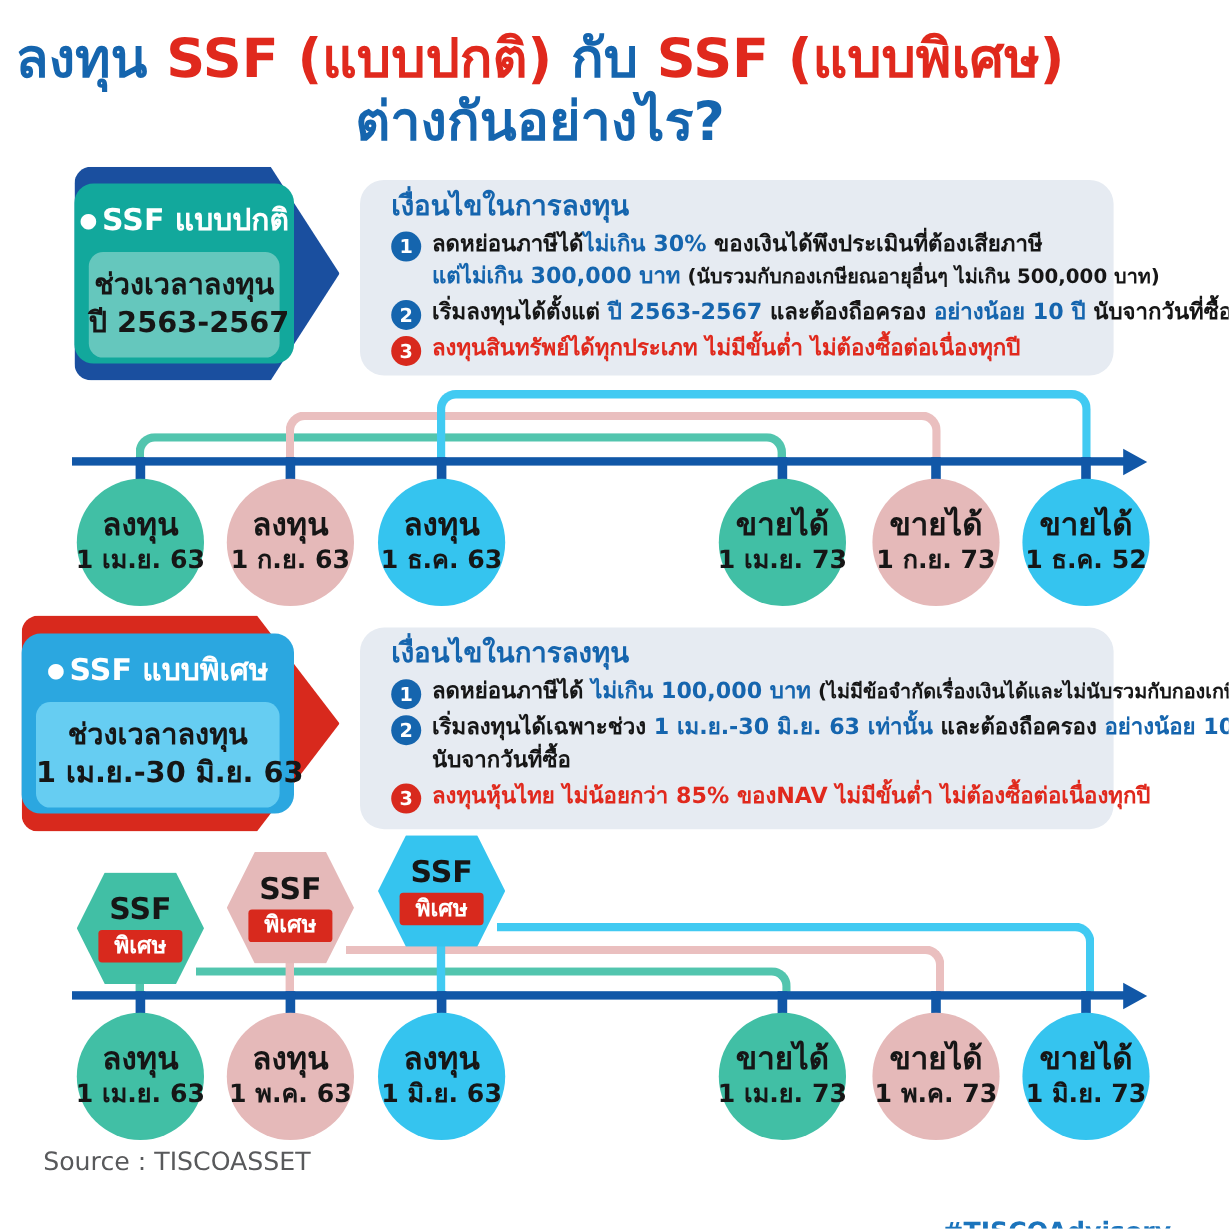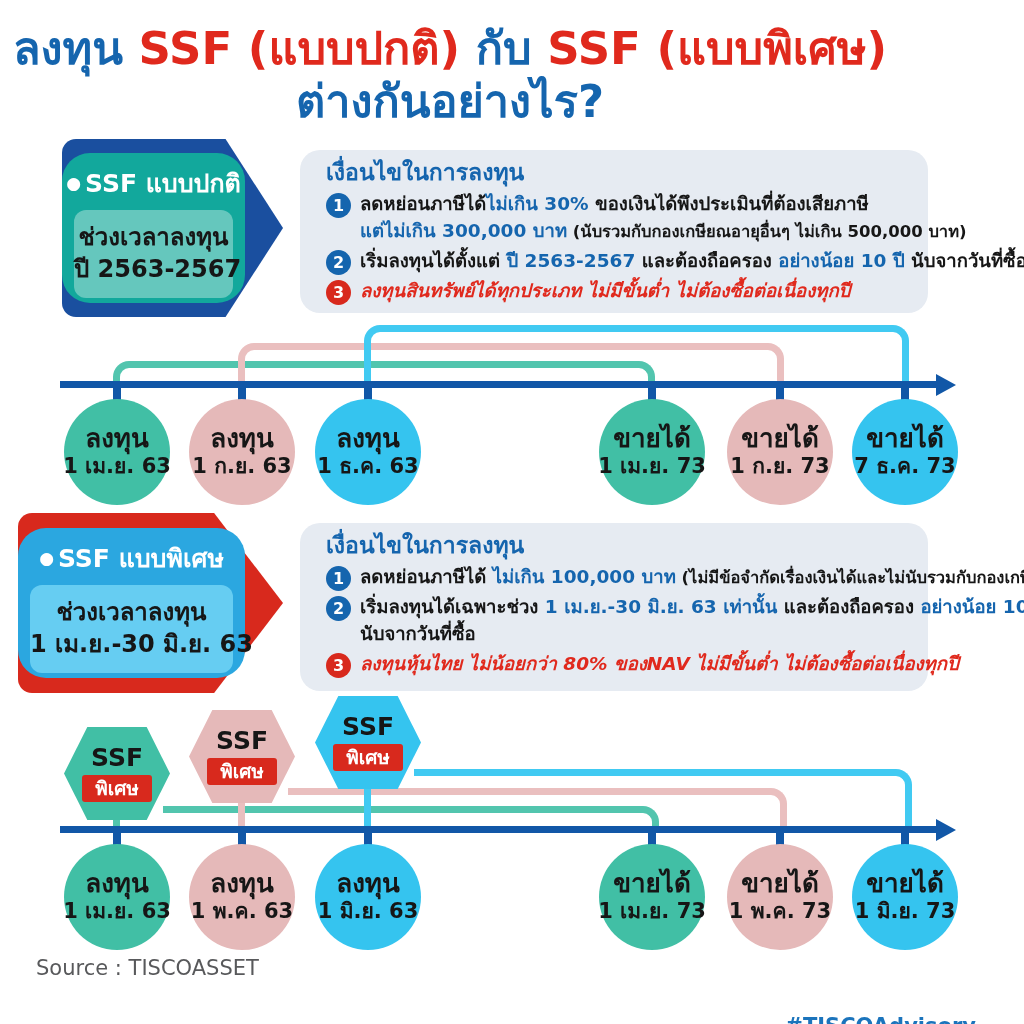--- a/index.html
+++ b/index.html
@@ -13,42 +13,42 @@
   .stage{position:relative;width:1024px;height:1024px;background:#fff;overflow:hidden;
          font-family:"DejaVu Sans","Liberation Sans",sans-serif;}
   
   .title{position:absolute;top:22px;left:0;width:900px;text-align:center;
          font-weight:bold;font-size:45px;line-height:1.18;}
   .t-blue{color:var(--accent-blue);} .t-red{color:var(--accent-red);}
   
   .chev{position:absolute;clip-path:polygon(0 0,74% 0,100% 50%,74% 100%,0 100%);border-radius:14px;}
   .chev1{left:62px;top:139px;width:221px;height:178px;background:var(--navy);}
   .chev2{left:18px;top:513px;width:265px;height:180px;background:var(--red-chev);}
-  .labelbox{position:absolute;border-radius:28px;z-index:2;display:flex;flex-direction:column;align-items:center;}
+  .labelbox{position:absolute;border-radius:16px;z-index:2;display:flex;flex-direction:column;align-items:center;}
   .box1{left:62px;top:153px;width:183px;height:150px;background:var(--teal-dark);}
   .box2{left:18px;top:528px;width:227px;height:150px;background:var(--blue-box);}
   .boxlabel{margin-top:10px;color:#fff;font-weight:bold;font-size:25px;white-space:nowrap;}
   .bullet{font-size:17px;vertical-align:3px;margin-right:4px;}
   .innerbox{margin-top:7px;border-radius:12px;color:var(--ink);font-weight:bold;font-size:24px;
             line-height:1.32;text-align:center;display:flex;flex-direction:column;justify-content:center;
             white-space:nowrap;}
   .inner1{width:159px;height:88px;background:var(--teal-light);}
   .inner2{width:203px;height:88px;background:var(--blue-light);}
   
   .panel{position:absolute;left:300px;width:628px;background:var(--panel);border-radius:20px;
          box-sizing:border-box;padding:8px 10px 0 26px;}
   .panel1{top:150px;height:163px;} .panel2{top:523px;height:168px;}
   .panel-title{color:var(--accent-blue);font-weight:bold;font-size:23px;line-height:1.3;}
   .cond{display:flex;gap:9px;margin-top:3px;}
   .num{flex:0 0 auto;width:25px;height:25px;border-radius:50%;background:var(--accent-blue);color:#fff;
        font-size:16px;font-weight:bold;display:flex;align-items:center;justify-content:center;margin-top:2px;}
   .num.nred{background:var(--red-chev);}
   .cond-text{font-weight:bold;font-size:18.5px;line-height:1.45;color:var(--ink);}
   .cond-text .line{white-space:nowrap;}
-  .hl{color:var(--accent-blue);} .rtx{color:var(--accent-red);font-style:italic;} .paren{font-size:16.5px;}
+  .hl{color:var(--accent-blue);} .rtx{color:var(--accent-red);} .paren{font-size:16.5px;}
   
   .arc{position:absolute;box-sizing:border-box;background:transparent;border-style:solid;z-index:1;}
   .arc-up{border-width:7px 7px 0 7px;border-radius:16px 16px 0 0;}
   .arc-right{border-width:7px 7px 0 0;border-radius:0 16px 0 0;}
   .tl-line{position:absolute;height:7px;background:var(--navy-line);z-index:2;}
   .arrowhead{position:absolute;width:0;height:0;border-top:11px solid transparent;
              border-bottom:11px solid transparent;border-left:20px solid var(--navy-line);z-index:2;}
   .tick{position:absolute;width:8px;background:var(--navy-line);z-index:2;}
   .stem{position:absolute;width:7px;z-index:1;}
   .circle{position:absolute;width:106px;height:106px;border-radius:50%;z-index:3;color:var(--ink);
@@ -132,21 +132,21 @@
   <div class="circle c-teal" style="left:599px;top:399px;">
     <div class="l1">ขายได้</div>
     <div class="l2">1 เม.ย. 73</div>
   </div>
   <div class="circle c-pink" style="left:727px;top:399px;">
     <div class="l1">ขายได้</div>
     <div class="l2">1 ก.ย. 73</div>
   </div>
   <div class="circle c-cyan" style="left:852px;top:399px;">
     <div class="l1">ขายได้</div>
-    <div class="l2">7 ธ.ค. 73</div>
+    <div class="l2">1 ธ.ค. 52</div>
   </div>
 
   <div class="chev chev2"></div>
   <div class="labelbox box2">
     <div class="boxlabel"><span class="bullet">●</span><span>SSF แบบพิเศษ</span></div>
     <div class="innerbox inner2">
       <div>ช่วงเวลาลงทุน</div>
       <div>1 เม.ย.-30 มิ.ย. 63</div>
     </div>
   </div>
@@ -161,21 +161,21 @@
     <div class="cond">
       <span class="num">2</span>
       <div class="cond-text">
         <div class="line"><span>เริ่มลงทุนได้เฉพาะช่วง </span><span class="hl">1 เม.ย.-30 มิ.ย. 63 เท่านั้น</span><span> และต้องถือครอง </span><span class="hl">อย่างน้อย 10 ปี</span></div>
         <div class="line">นับจากวันที่ซื้อ</div>
       </div>
     </div>
     <div class="cond">
       <span class="num nred">3</span>
       <div class="cond-text">
-        <div class="line rtx">ลงทุนหุ้นไทย ไม่น้อยกว่า 80% ของNAV ไม่มีขั้นต่ำ ไม่ต้องซื้อต่อเนื่องทุกปี</div>
+        <div class="line rtx">ลงทุนหุ้นไทย ไม่น้อยกว่า 85% ของNAV ไม่มีขั้นต่ำ ไม่ต้องซื้อต่อเนื่องทุกปี</div>
       </div>
     </div>
   </div>
 
   <div class="arc arc-right" style="left:163px;top:806px;width:496px;height:22px;border-color:var(--teal-line);"></div>
   <div class="arc arc-right" style="left:288px;top:788px;width:499px;height:40px;border-color:var(--pink-line);"></div>
   <div class="arc arc-right" style="left:414px;top:769px;width:498px;height:59px;border-color:var(--cyan-line);"></div>
   <div class="stem" style="left:113px;top:815px;height:13px;background:var(--teal-line);"></div>
   <div class="stem" style="left:238px;top:799px;height:29px;background:var(--pink-line);"></div>
   <div class="stem" style="left:364px;top:785px;height:43px;background:var(--cyan-line);"></div>

